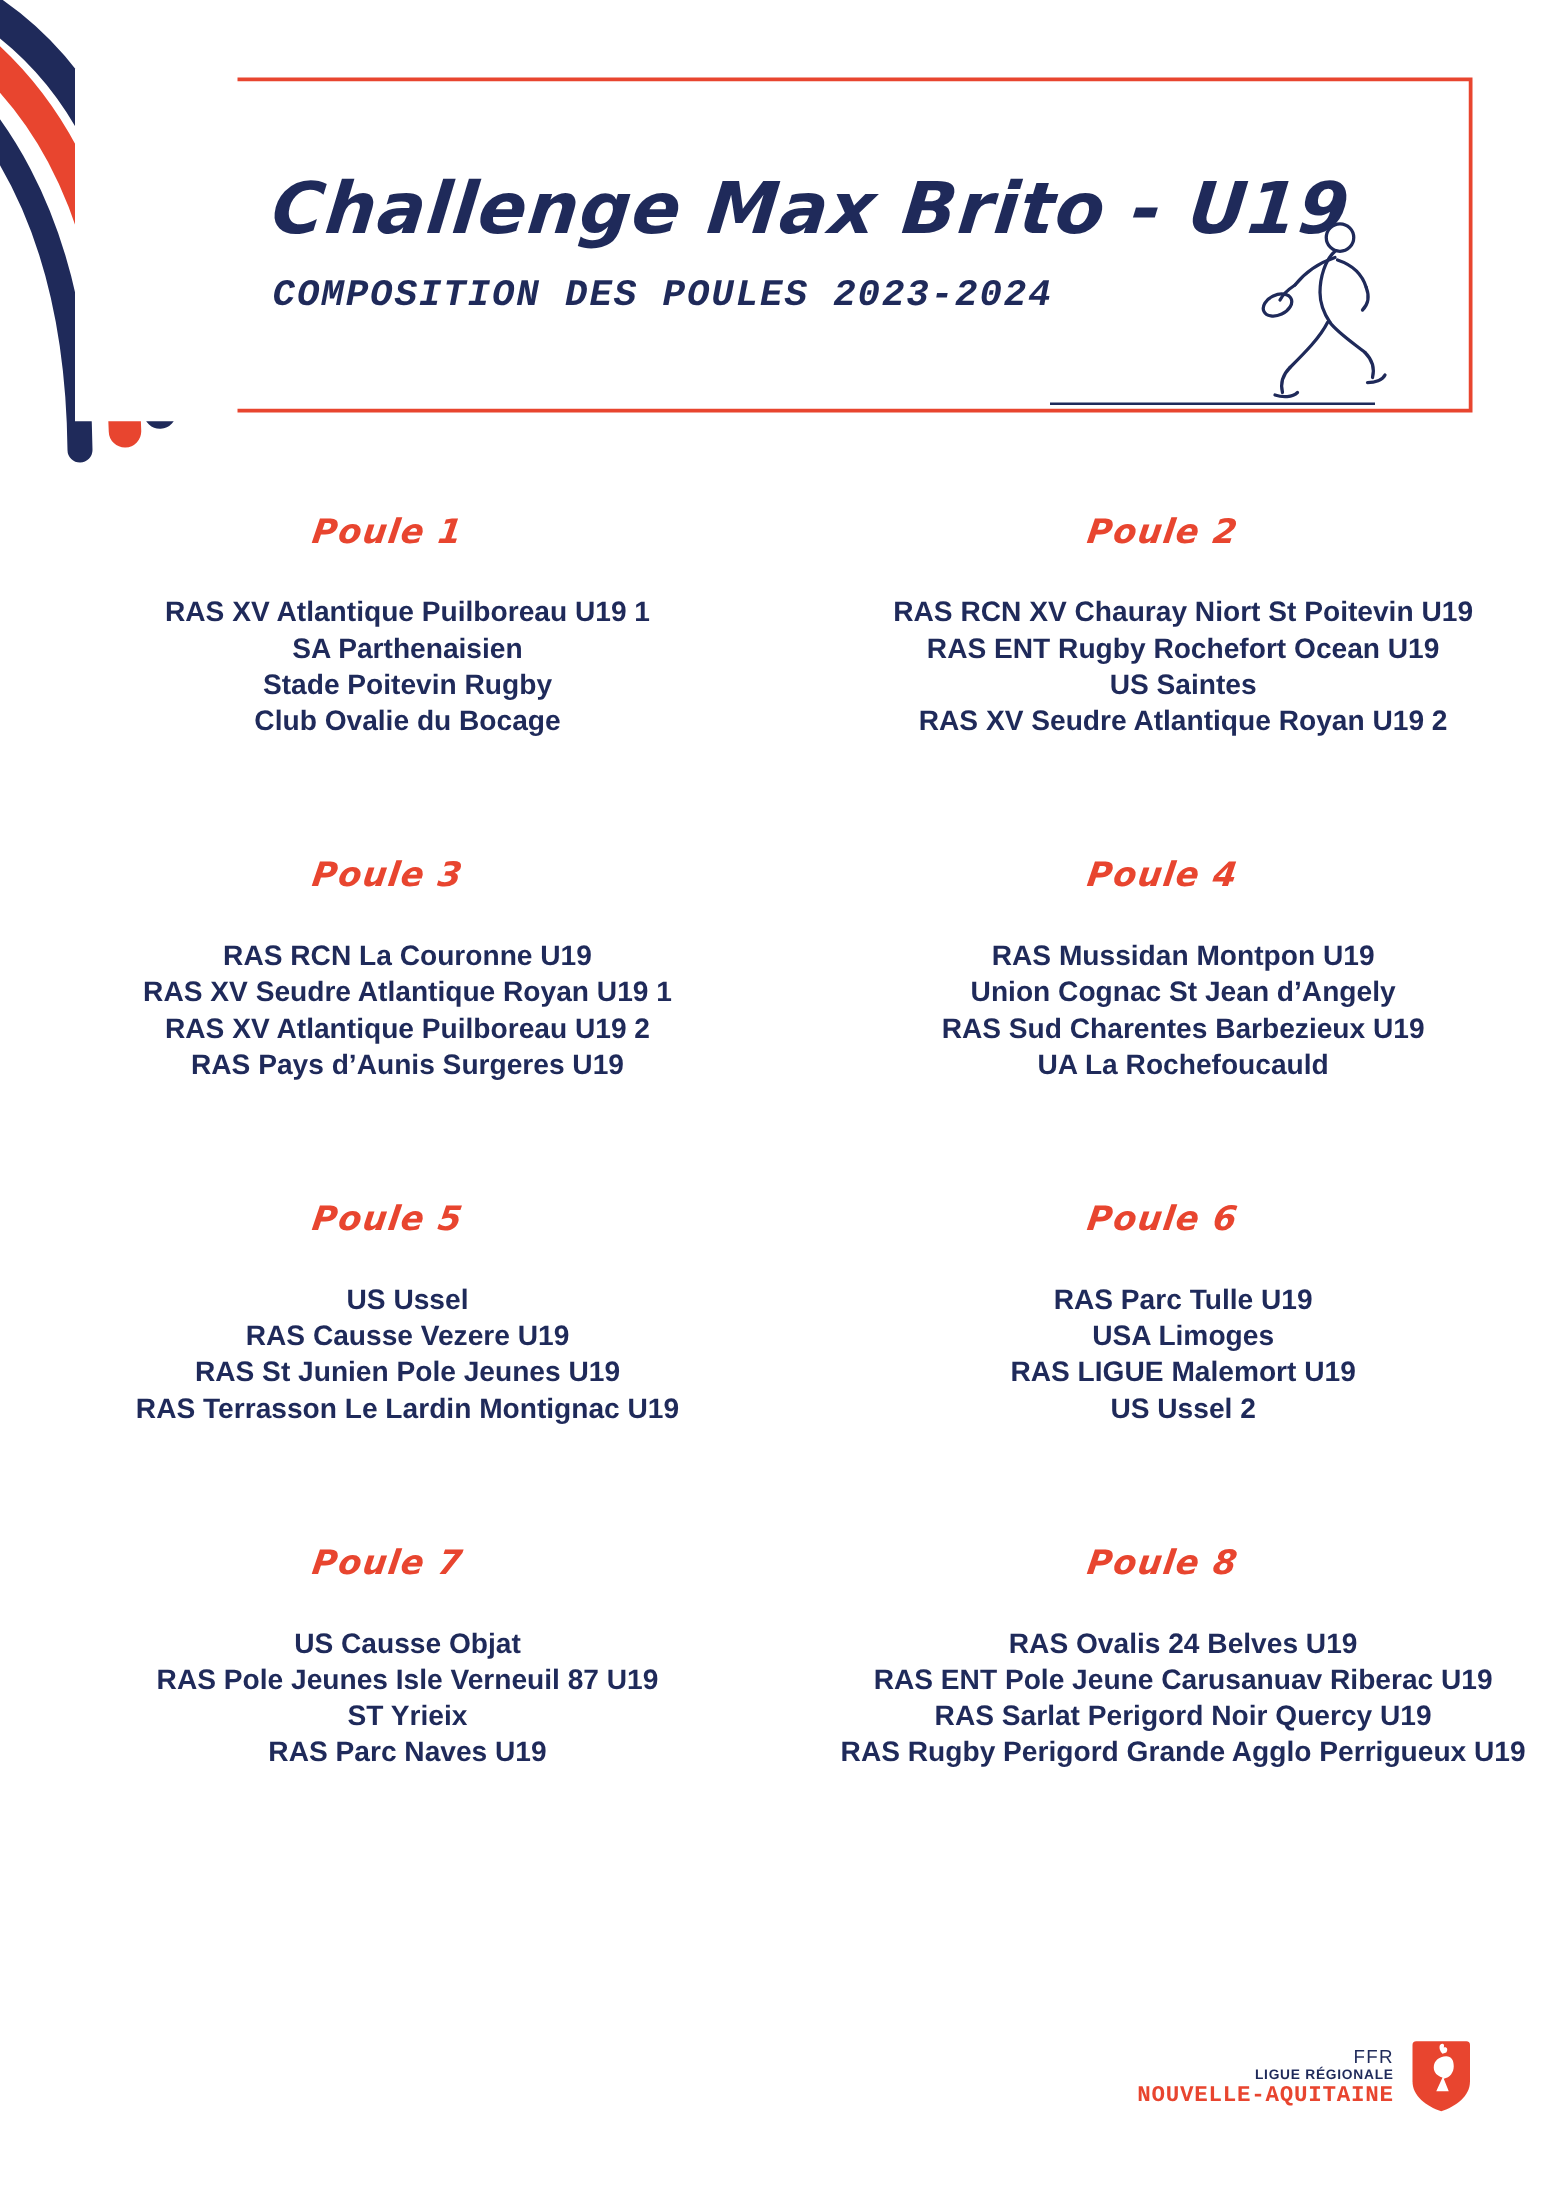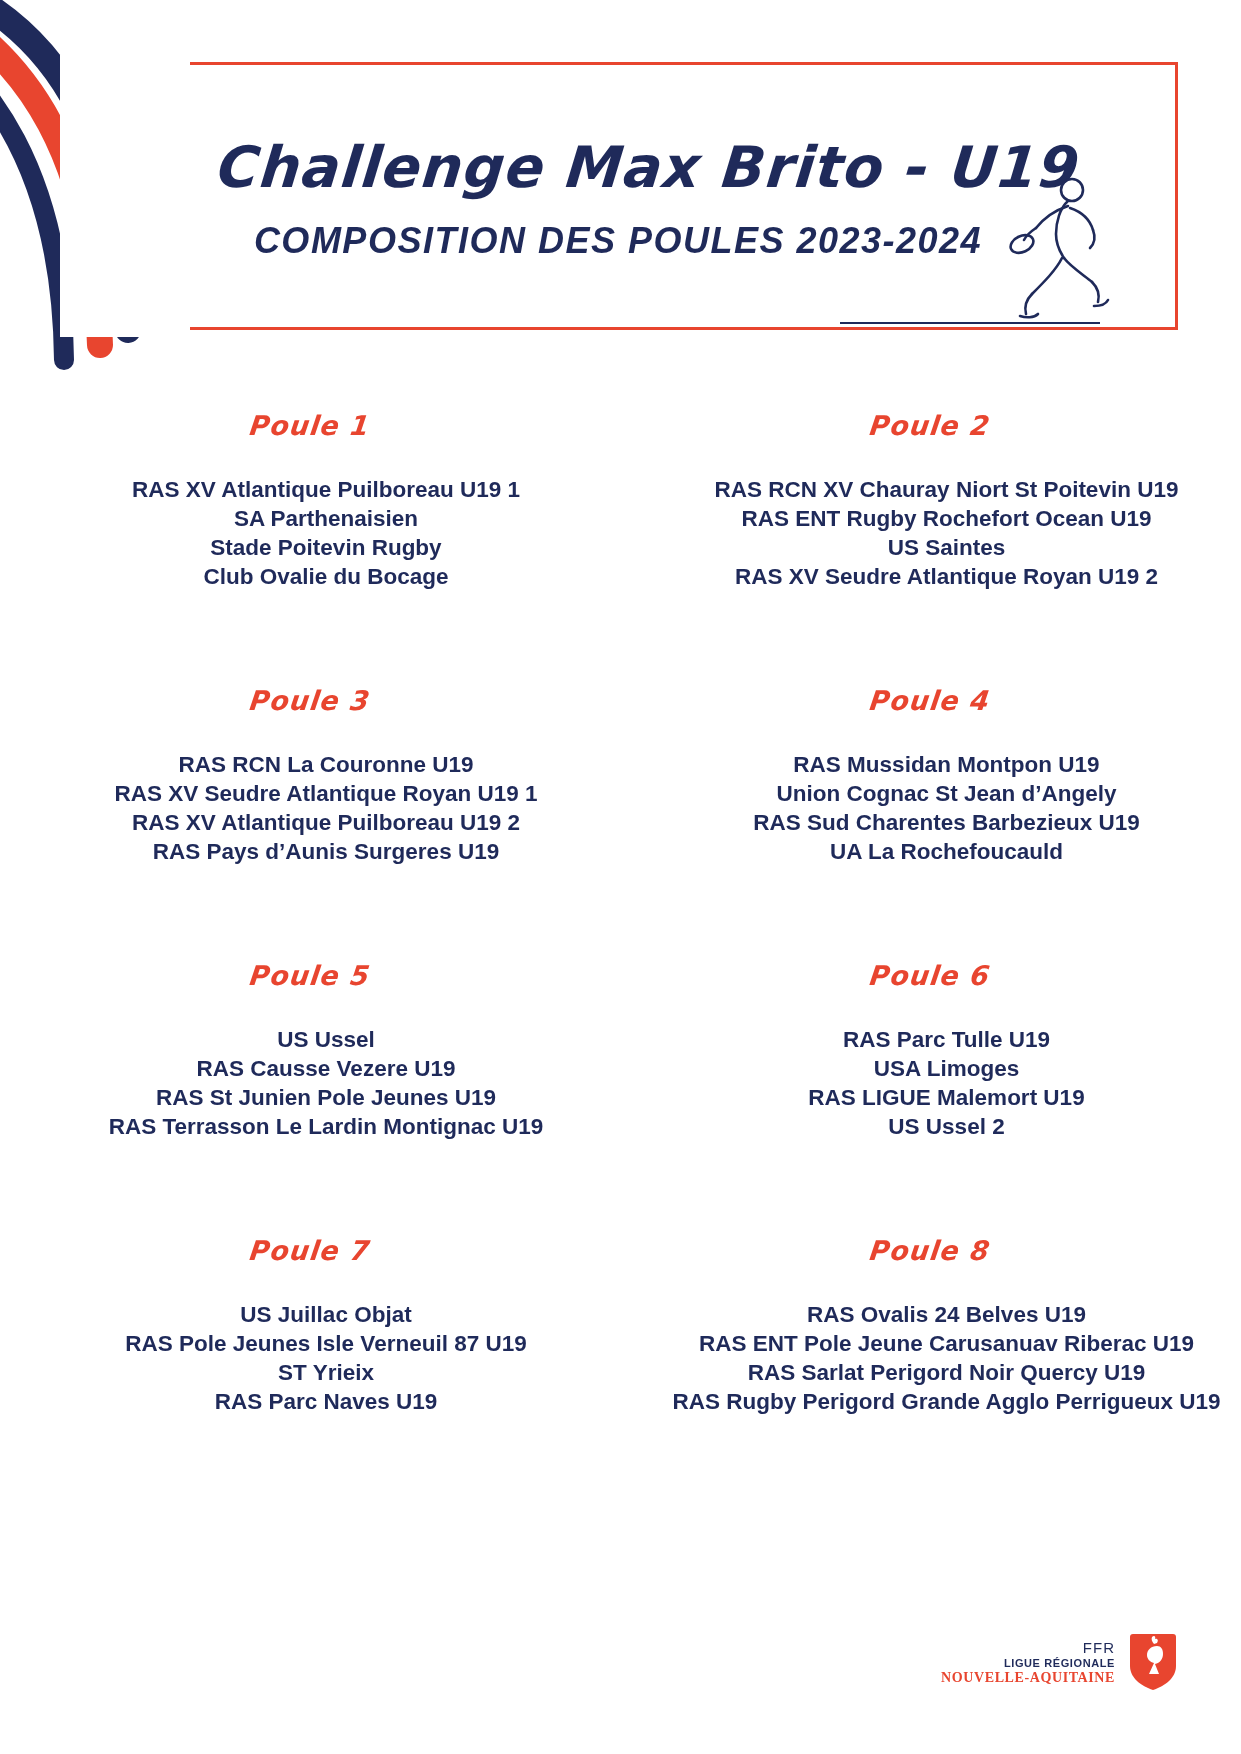--- a/index.html
+++ b/index.html
@@ -64,23 +64,23 @@
     color: #1f2a5a;
     letter-spacing: 1px;
     transform: skewX(-6deg);
     white-space: nowrap;
   }
   .title-sub {
     position: absolute;
     left: 150px;
     top: 158px;
     width: 800px;
-    text-align: center;
-    font-family: Liberation Sans, sans-serif;
-    font-size: 36px;
+    text-align: left;
+    font-family: Liberation Mono, monospace;
+    font-size: 30px;
     font-weight: 700;
     font-style: italic;
     color: #1f2a5a;
     letter-spacing: 1.5px;
     white-space: nowrap;
   }
   .runner {
     position: absolute;
     right: 60px;
     top: 112px;
@@ -156,22 +156,22 @@
     letter-spacing: 1px;
   }
   .footer-l1 {
     font-family: "Liberation Sans", sans-serif;
     font-size: 11px;
     font-weight: 700;
     color: #1f2a5a;
     letter-spacing: 0.6px;
   }
   .footer-l2 {
-    font-family: Liberation Serif, serif;
-    font-size: 14px;
+    font-family: Liberation Mono, monospace;
+    font-size: 18px;
     font-weight: 700;
     color: #e8452f;
     letter-spacing: 0.6px;
   }
 </style>
 </head>
 <body>
 
 <div class="page">
 
@@ -269,21 +269,21 @@
         <li>RAS Parc Tulle U19</li>
         <li>USA Limoges</li>
         <li>RAS LIGUE Malemort U19</li>
         <li>US Ussel 2</li>
       </ul>
     </div>
 
     <div class="pool">
       <div class="pool-title">Poule 7</div>
       <ul class="pool-teams">
-        <li>US Juillac Objat</li>
+        <li>US Causse Objat</li>
         <li>RAS Pole Jeunes Isle Verneuil 87 U19</li>
         <li>ST Yrieix</li>
         <li>RAS Parc Naves U19</li>
       </ul>
     </div>
 
     <div class="pool">
       <div class="pool-title">Poule 8</div>
       <ul class="pool-teams">
         <li>RAS Ovalis 24 Belves U19</li>

